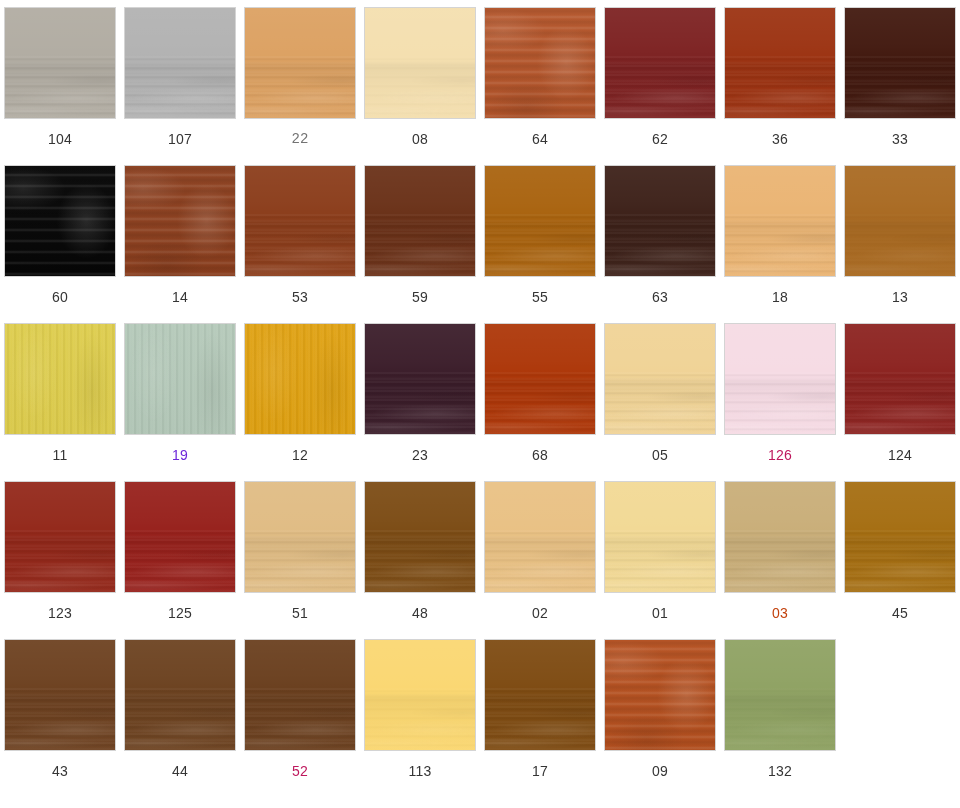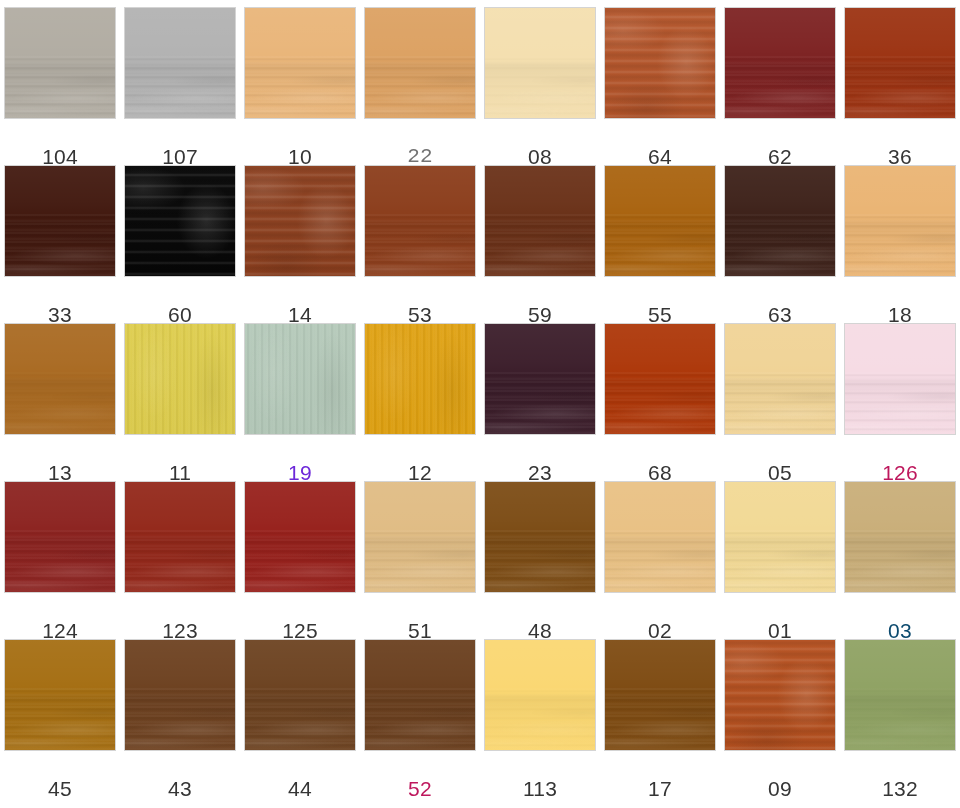--- a/index.html
+++ b/index.html
@@ -133,22 +133,22 @@
     background-image:
       radial-gradient(ellipse 34% 46% at 70% 50%, rgba(255,255,255,0.13), rgba(255,255,255,0) 66%),
       radial-gradient(ellipse 46% 26% at 22% 24%, rgba(255,255,255,0.10), rgba(255,255,255,0) 70%),
       radial-gradient(ellipse 40% 30% at 40% 86%, rgba(0,0,0,0.07), rgba(0,0,0,0) 72%);
   }
   
   .swatch-chip.grain-smooth .tex-grain { opacity: 0.35; }
   .swatch-chip.grain-smooth .tex-wave { opacity: 0.55; }
 
   .swatch-label {
-    margin-top: 28px;
-    font-size: 21px;
+    margin-top: 11px;
+    font-size: 14px;
     line-height: 19px;
     color: #353535;
     text-align: center;
     letter-spacing: 0.2px;
     user-select: none;
   }
 </style>
 </head>
 <body>
 
@@ -163,28 +163,20 @@
     </div>
     <div class="swatch-cell">
       <div class="swatch-chip" style="background-color: rgb(178, 178, 178); border-color: rgb(212, 212, 212);">
         <div class="tex-base"></div>
         <div class="tex-grain"></div>
         <div class="tex-wave"></div>
       </div>
       <div class="swatch-label" style="color: rgb(53, 53, 53);">107</div>
     </div>
     <div class="swatch-cell">
-      <div class="swatch-chip" style="background-color: rgb(233, 181, 121); border-color: rgb(212, 212, 212);">
-        <div class="tex-base"></div>
-        <div class="tex-grain"></div>
-        <div class="tex-wave"></div>
-      </div>
-      <div class="swatch-label" style="color: rgb(53, 53, 53);">10</div>
-    </div>
-    <div class="swatch-cell">
       <div class="swatch-chip" style="background-color: rgb(220, 161, 98); border-color: rgb(212, 212, 212);">
         <div class="tex-base"></div>
         <div class="tex-grain"></div>
         <div class="tex-wave"></div>
       </div>
       <div class="swatch-label" style="color: #737373; font-family: Liberation Mono, monospace;">22</div>
     </div>
     <div class="swatch-cell">
       <div class="swatch-chip grain-smooth" style="background-color: rgb(244, 223, 175); border-color: rgb(212, 212, 212);">
         <div class="tex-base"></div>
@@ -400,21 +392,21 @@
         <div class="tex-wave"></div>
       </div>
       <div class="swatch-label" style="color: rgb(53, 53, 53);">01</div>
     </div>
     <div class="swatch-cell">
       <div class="swatch-chip" style="background-color: rgb(201, 174, 121); border-color: rgb(212, 212, 212);">
         <div class="tex-base"></div>
         <div class="tex-grain"></div>
         <div class="tex-wave"></div>
       </div>
-      <div class="swatch-label" style="color: #0c4a6e; text-align: right;">03</div>
+      <div class="swatch-label" style="color: #c2410c; text-align: right;">03</div>
     </div>
     <div class="swatch-cell">
       <div class="swatch-chip" style="background-color: rgb(165, 110, 18); border-color: rgb(212, 212, 212);">
         <div class="tex-base"></div>
         <div class="tex-grain"></div>
         <div class="tex-wave"></div>
       </div>
       <div class="swatch-label" style="color: rgb(53, 53, 53);">45</div>
     </div>
     <div class="swatch-cell">

